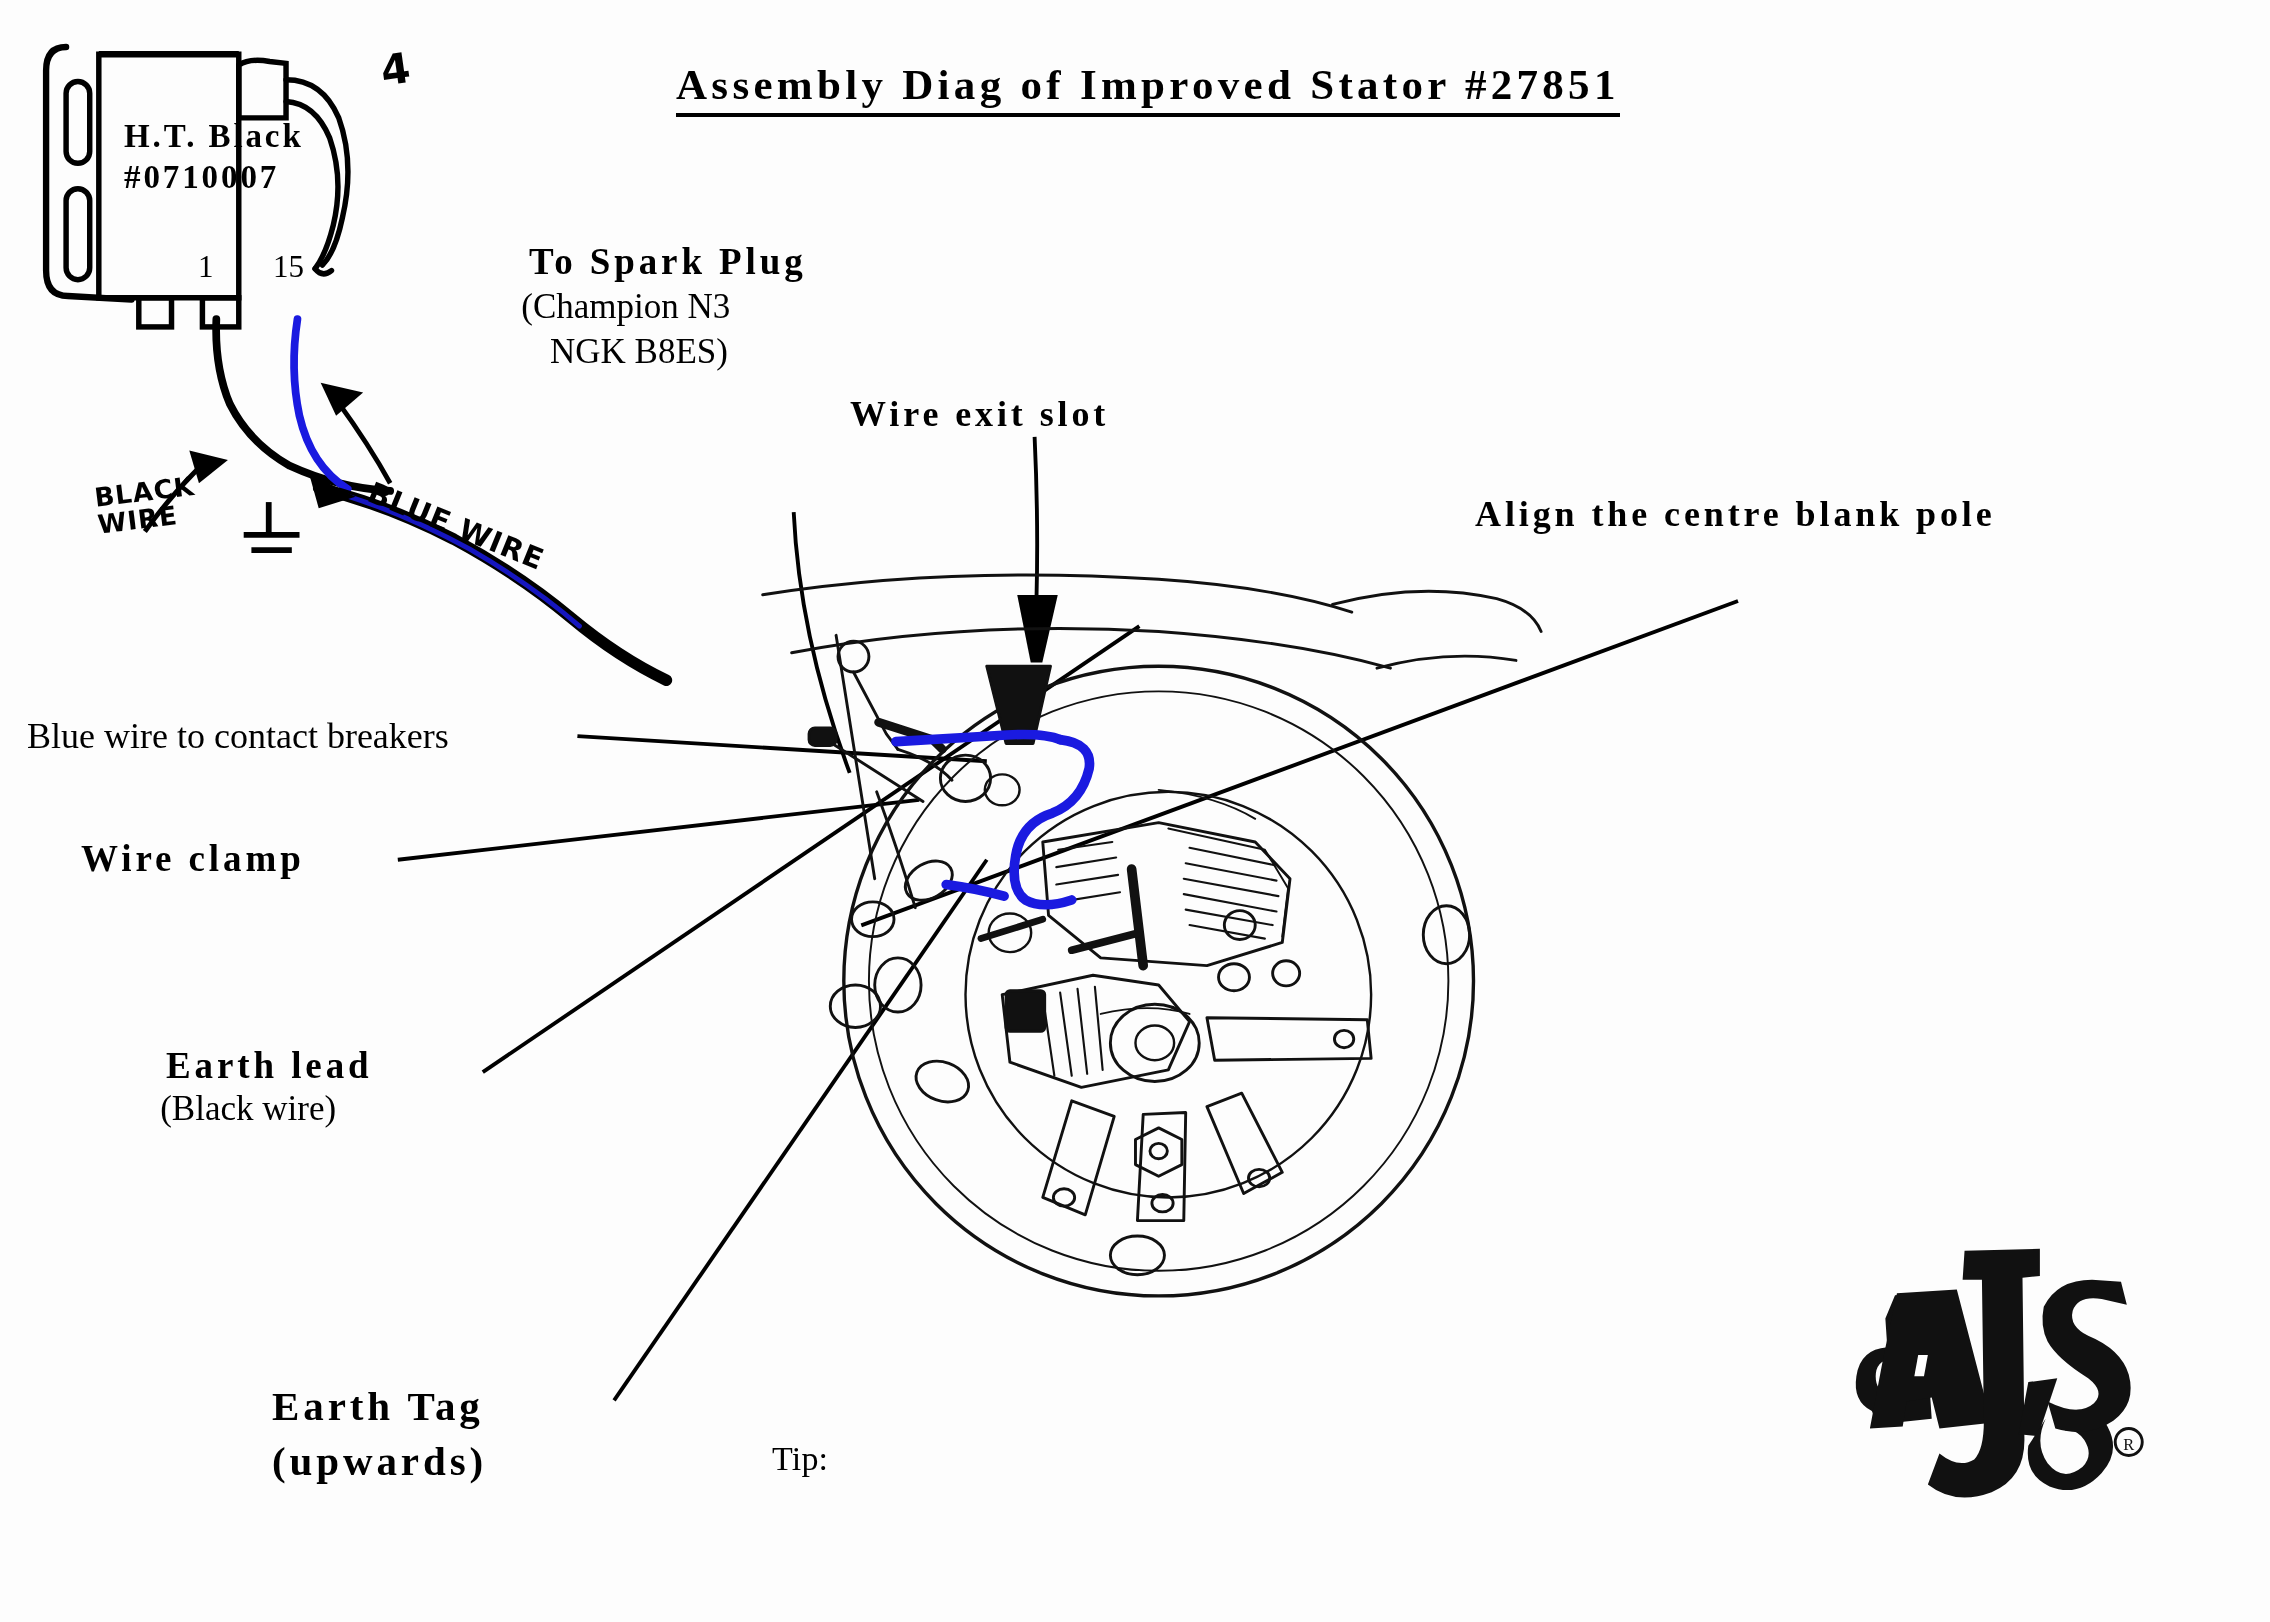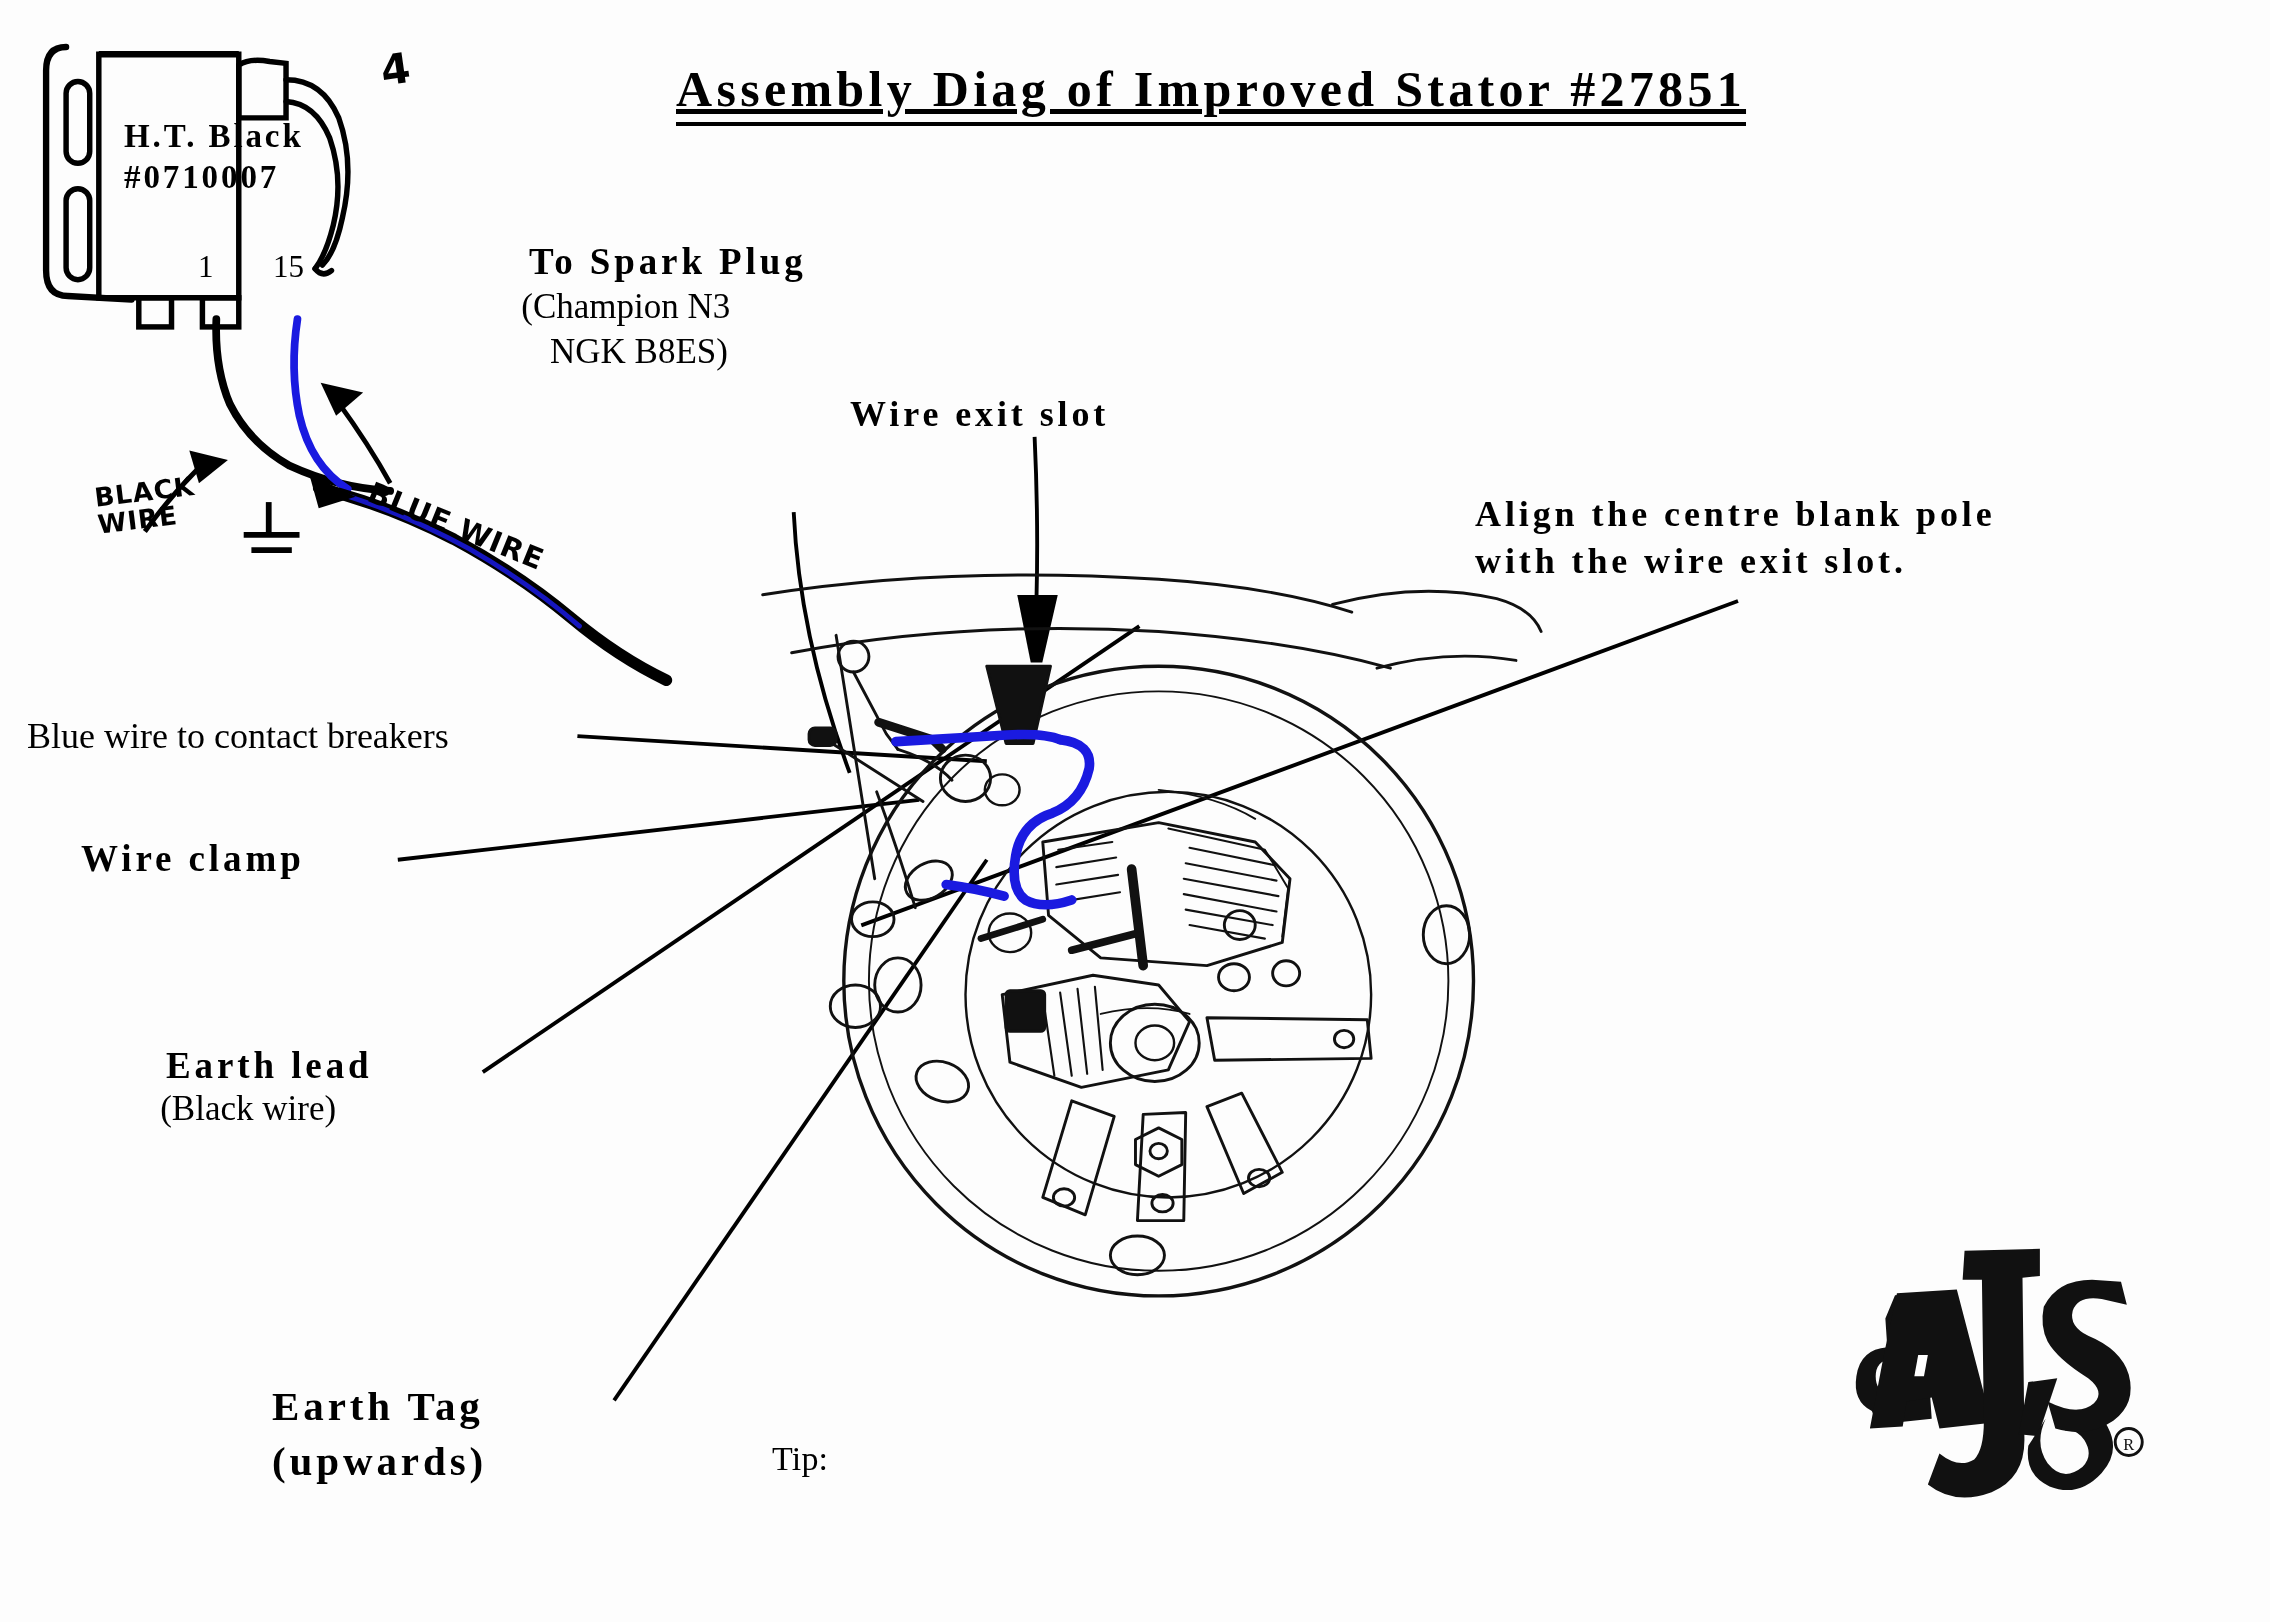--- a/index.html
+++ b/index.html
@@ -16,28 +16,27 @@
     overflow: hidden;
     font-family: "Liberation Serif", "DejaVu Serif", serif;
     color: #000000;
   }
   .abs { position: absolute; }
 
   
   #title {
     left: 676px;
     top: 60px;
-    font-size: 50px;
+    font-size: 43px;
     font-weight: bold;
     letter-spacing: 4.3px;
     white-space: nowrap;
     border-bottom: 4.8px solid #000;
     padding-bottom: 3.9px;
     font-family: "Liberation Serif", "DejaVu Serif", serif;
-    text-decoration: underline;
   }
 
   
   .lbl-bold {
     font-weight: bold;
     letter-spacing: 3.9px;
     white-space: nowrap;
     font-size: 37px;
     line-height: 1.15;
   }
@@ -163,21 +162,20 @@
   </div>
 
   <div class="abs lbl-bold" style="left:850px; top:394px; font-size:36px;">Wire exit slot</div>
   <svg class="abs" style="left:994px; top:433px;" width="87" height="241" viewBox="0 0 90 250">
     <path d="M42 4 Q46 90 44 170" fill="none" stroke="#000" stroke-width="4"></path>
     <path d="M24 168 L66 168 L50 238 L38 238 Z" fill="#000"></path>
   </svg>
 
   <div class="abs" style="left:1475px; top:494px;">
     <div class="lbl-bold" style="font-size:36px;">Align the centre blank pole</div>
-    <div class="lbl-bold" style="font-size:36px; margin-top:5.8px;">with the wire exit slot.</div>
   </div>
 
   <div class="abs lbl-plain" style="left:27px; top:716px; font-size:36px;">Blue wire to contact breakers</div>
 
   <div class="abs lbl-bold" style="left:81px; top:838px; font-size:37px;text-align:center;">Wire clamp</div>
 
   <div class="abs" style="left:166px; top:1045px;">
     <div class="lbl-bold" style="font-size:37px;">Earth lead</div>
     <div class="lbl-plain" style="font-size:35px; margin-top:1px; margin-left:-5.8px;">(Black wire)</div>
   </div>

